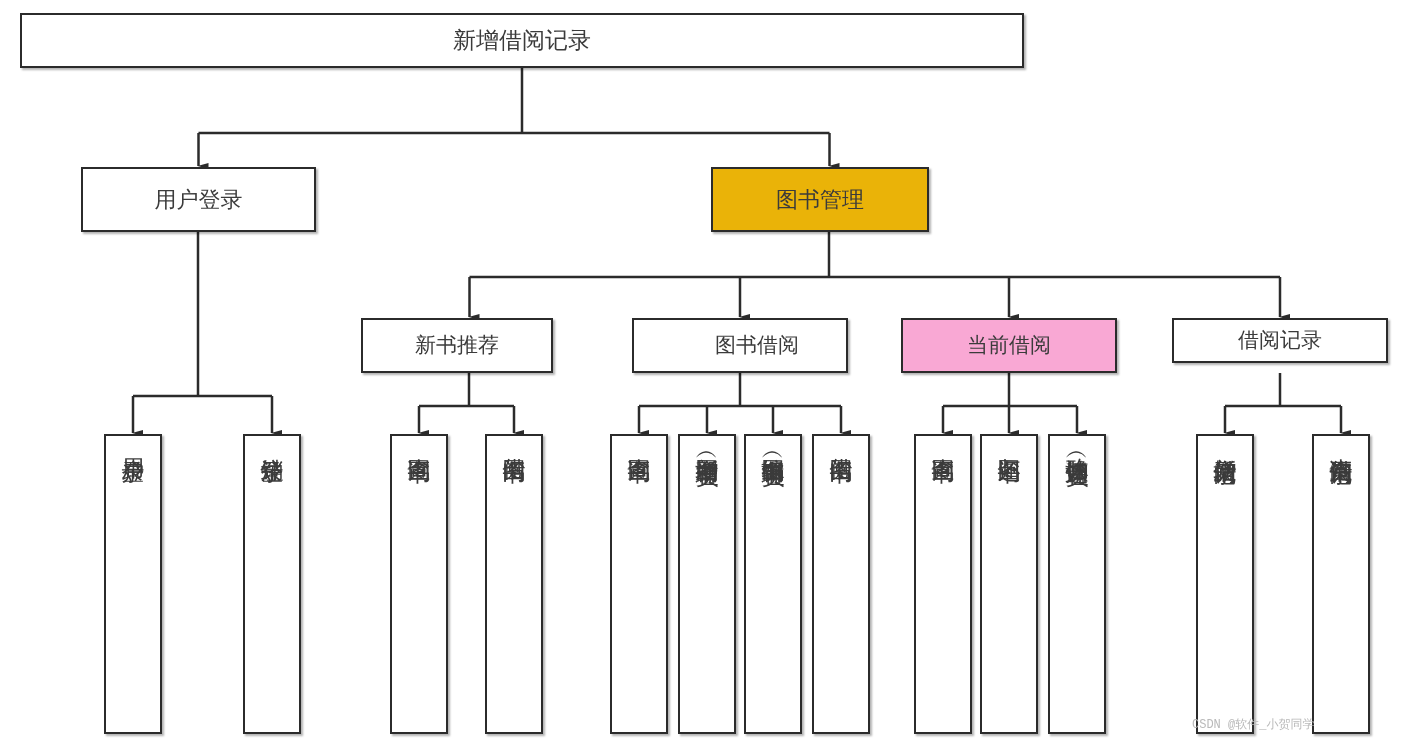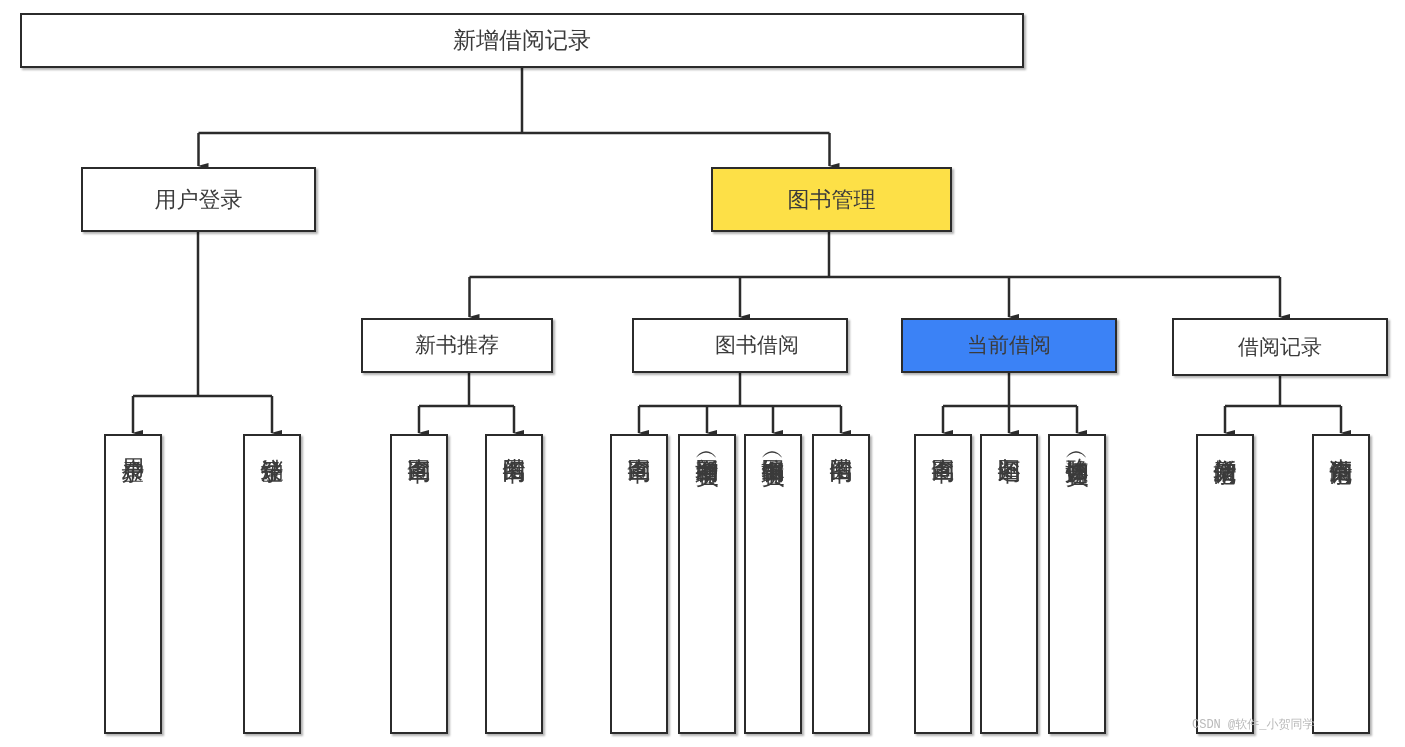--- a/index.html
+++ b/index.html
@@ -114,33 +114,33 @@
         <line x1="1341" y1="406" x2="1341" y2="433" stroke="#2b2b2b" stroke-width="2.5" marker-end="url(#arrowhead)"></line>
       </g>
   </svg>
   <div id="node-layer">
       <div class="node-box horizontal" style="left: 20px; top: 13px; width: 1004px; height: 55px; border-color: rgb(43, 43, 43); background: rgb(255, 255, 255);">
         <div class="node-label" style="font-size: 23px; color: rgb(59, 59, 59);">新增借阅记录</div>
       </div>
       <div class="node-box horizontal" style="left: 81px; top: 167px; width: 235px; height: 65px; border-color: rgb(43, 43, 43); background: rgb(255, 255, 255);">
         <div class="node-label" style="font-size: 22px; color: rgb(59, 59, 59);">用户登录</div>
       </div>
-      <div class="node-box horizontal" style="left: 711px; top: 167px; width: 241px; height: 65px; border-color: rgb(43, 43, 43); background: #fde047;">
+      <div class="node-box horizontal" style="left: 711px; top: 167px; width: 218px; height: 65px; border-color: rgb(43, 43, 43); background: #eab308;">
         <div class="node-label" style="font-size: 22px; color: rgb(59, 59, 59);">图书管理</div>
       </div>
       <div class="node-box horizontal" style="left: 361px; top: 318px; width: 192px; height: 55px; border-color: rgb(43, 43, 43); background: rgb(255, 255, 255);">
         <div class="node-label" style="font-size: 21px; color: rgb(59, 59, 59);">新书推荐</div>
       </div>
       <div class="node-box horizontal" style="left: 632px; top: 318px; width: 216px; height: 55px; border-color: rgb(43, 43, 43); background: rgb(255, 255, 255);">
         <div class="node-label" style="font-size: 21px; color: rgb(59, 59, 59); margin-left: 34px;">图书借阅</div>
       </div>
-      <div class="node-box horizontal" style="left: 901px; top: 318px; width: 216px; height: 55px; border-color: rgb(43, 43, 43); background: #3b82f6;">
+      <div class="node-box horizontal" style="left: 901px; top: 318px; width: 216px; height: 55px; border-color: rgb(43, 43, 43); background: #f9a8d4;">
         <div class="node-label" style="font-size: 21px; color: rgb(59, 59, 59);">当前借阅</div>
       </div>
-      <div class="node-box horizontal" style="left: 1172px; top: 318px; width: 216px; height: 58px; border-color: rgb(43, 43, 43); background: rgb(255, 255, 255);">
+      <div class="node-box horizontal" style="left: 1172px; top: 318px; width: 216px; height: 45px; border-color: rgb(43, 43, 43); background: rgb(255, 255, 255);">
         <div class="node-label" style="font-size: 21px; color: rgb(59, 59, 59);">借阅记录</div>
       </div>
       <div class="node-box vertical" style="left: 104px; top: 434px; width: 58px; height: 300px; border-color: rgb(43, 43, 43); background: rgb(255, 255, 255);">
         <div class="node-label" style="font-size: 23px; color: rgb(59, 59, 59);">用户登录</div>
       </div>
       <div class="node-box vertical" style="left: 243px; top: 434px; width: 58px; height: 300px; border-color: rgb(43, 43, 43); background: rgb(255, 255, 255);">
         <div class="node-label" style="font-size: 23px; color: rgb(59, 59, 59);">注销登录</div>
       </div>
       <div class="node-box vertical" style="left: 390px; top: 434px; width: 58px; height: 300px; border-color: rgb(43, 43, 43); background: rgb(255, 255, 255);">
         <div class="node-label" style="font-size: 23px; color: rgb(59, 59, 59);">查询图书</div>

